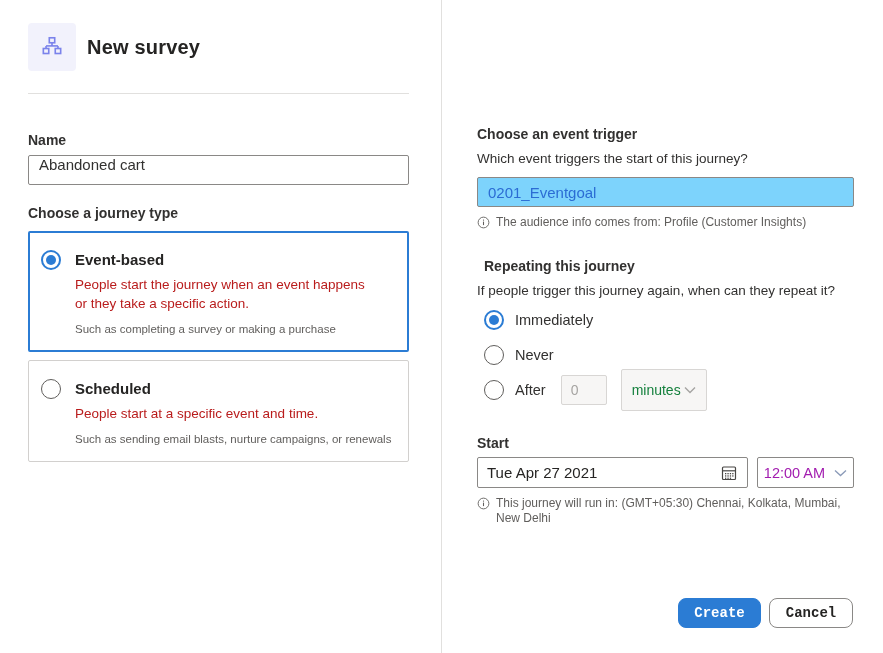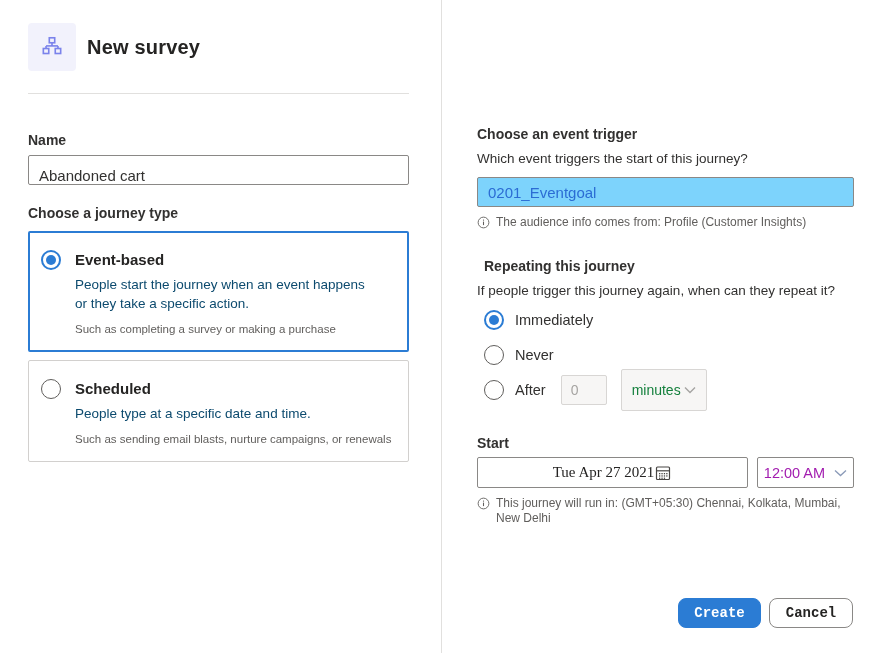--- a/index.html
+++ b/index.html
@@ -23,40 +23,40 @@
     width: 48px; height: 48px; border-radius: 4px; background: #f2f2fc;
     display: flex; align-items: center; justify-content: center; flex: 0 0 auto;
   }
   .page-title { font-size: 20px; font-weight: 700; color: #252423; letter-spacing: .2px; }
   .h-divider { margin-top: 22px; height: 1px; background: #e1e0de; }
 
   .field-label { font-size: 14px; font-weight: 700; color: #323130; }
   .lbl-name { margin-top: 38px; }
   .text-input {
     margin-top: 7px; height: 30px; border: 1px solid #8a8886; border-radius: 2px;
-    display: flex; align-items: flex-end; padding: 0 10px;
+    display: flex; align-items: flex-start; padding: 0 10px;
     font-size: 15px; color: #323130; background: #fff;
   }
   .lbl-type { margin-top: 20px; }
 
   .option-card {
     margin-top: 8px; border: 1px solid #d2d0ce; border-radius: 2px;
     background: #fff; padding: 18px 14px 16px 12px;
     display: flex; gap: 14px; cursor: pointer;
   }
   .option-card.selected { border: 2px solid #2b7cd4; margin-top: 10px; padding: 17px 13px 15px 11px; }
   .radio { width: 20px; height: 20px; border-radius: 50%; border: 1px solid #605e5c;
     background: #fff; flex: 0 0 auto; position: relative; }
   .radio.checked { border: 2px solid #2b7cd4; }
   .radio.checked::after {
     content: ""; position: absolute; left: 50%; top: 50%; width: 10px; height: 10px;
     margin: -5px 0 0 -5px; border-radius: 50%; background: #2b7cd4;
   }
   .opt-title { font-size: 15px; font-weight: 700; color: #252423; line-height: 20px; }
-  .opt-desc { margin-top: 5px; font-size: 13.5px; color: #0c4a6e; line-height: 19px; max-width: 300px; }
+  .opt-desc { margin-top: 5px; font-size: 13.5px; color: #b91c1c; line-height: 19px; max-width: 300px; }
   .opt-example { margin-top: 10px; font-size: 11.5px; color: #605e5c; white-space: nowrap; }
 
   
   .right-panel { position: absolute; left: 477px; top: 0; width: 377px; height: 653px; }
   .section-label { font-size: 14px; font-weight: 700; color: #323130; }
   .sl-trigger { margin-top: 126px; }
   .question { margin-top: 9px; font-size: 13.5px; color: #323130; white-space: nowrap; }
   .trigger-input {
     margin-top: 11px; height: 30px; border: 1px solid #8a8886; border-radius: 2px;
     display: flex; align-items: center; padding: 0 10px;
@@ -82,22 +82,22 @@
     width: 86px; height: 42px; margin-left: 3px;
     border: 1px solid #d8d6d4; border-radius: 2px; background: #f7f6f5;
     display: flex; align-items: center; justify-content: space-between; padding: 0 10px;
     font-size: 14px; color: #15803d;
   }
 
   .sl-start { margin-top: 30px; }
   .start-row { margin-top: 6px; display: flex; gap: 9px; }
   .date-input {
     flex: 1; height: 31px; border: 1px solid #8a8886; border-radius: 2px; background: #fff;
-    display: flex; align-items: center; justify-content: center; padding: 12px 9px;
-    font-size: 15px; color: #252423; font-family: Liberation Serif, serif;
+    display: flex; align-items: center; justify-content: space-between; padding: 12px 9px;
+    font-size: 15px; color: #252423;
   }
   .time-select {
     width: 97px; height: 31px; border: 1px solid #8a8886; border-radius: 2px; background: #fff;
     display: flex; align-items: center; justify-content: center; gap: 9px;
     font-size: 14.5px; color: #a21caf; flex: 0 0 auto;
   }
 
   .btn-row { position: absolute; right: 1px; bottom: 25px; display: flex; gap: 8px; }
   .btn { height: 30px; border-radius: 8px; font-size: 14px; font-weight: 700;
     display: flex; align-items: center; justify-content: center;
@@ -142,21 +142,21 @@
       <div class="opt-title">Event-based</div>
       <div class="opt-desc">People start the journey when an event happens or they take a specific action.</div>
       <div class="opt-example">Such as completing a survey or making a purchase</div>
     </div>
   </div>
 
   <div class="option-card">
     <span class="radio"></span>
     <div>
       <div class="opt-title">Scheduled</div>
-      <div class="opt-desc">People type at a specific date and time.</div>
+      <div class="opt-desc">People start at a specific event and time.</div>
       <div class="opt-example">Such as sending email blasts, nurture campaigns, or renewals</div>
     </div>
   </div>
 
 </div>
 
 <div class="right-panel">
 
   <div class="section-label sl-trigger">Choose an event trigger</div>
   <div class="question">Which event triggers the start of this journey?</div>

